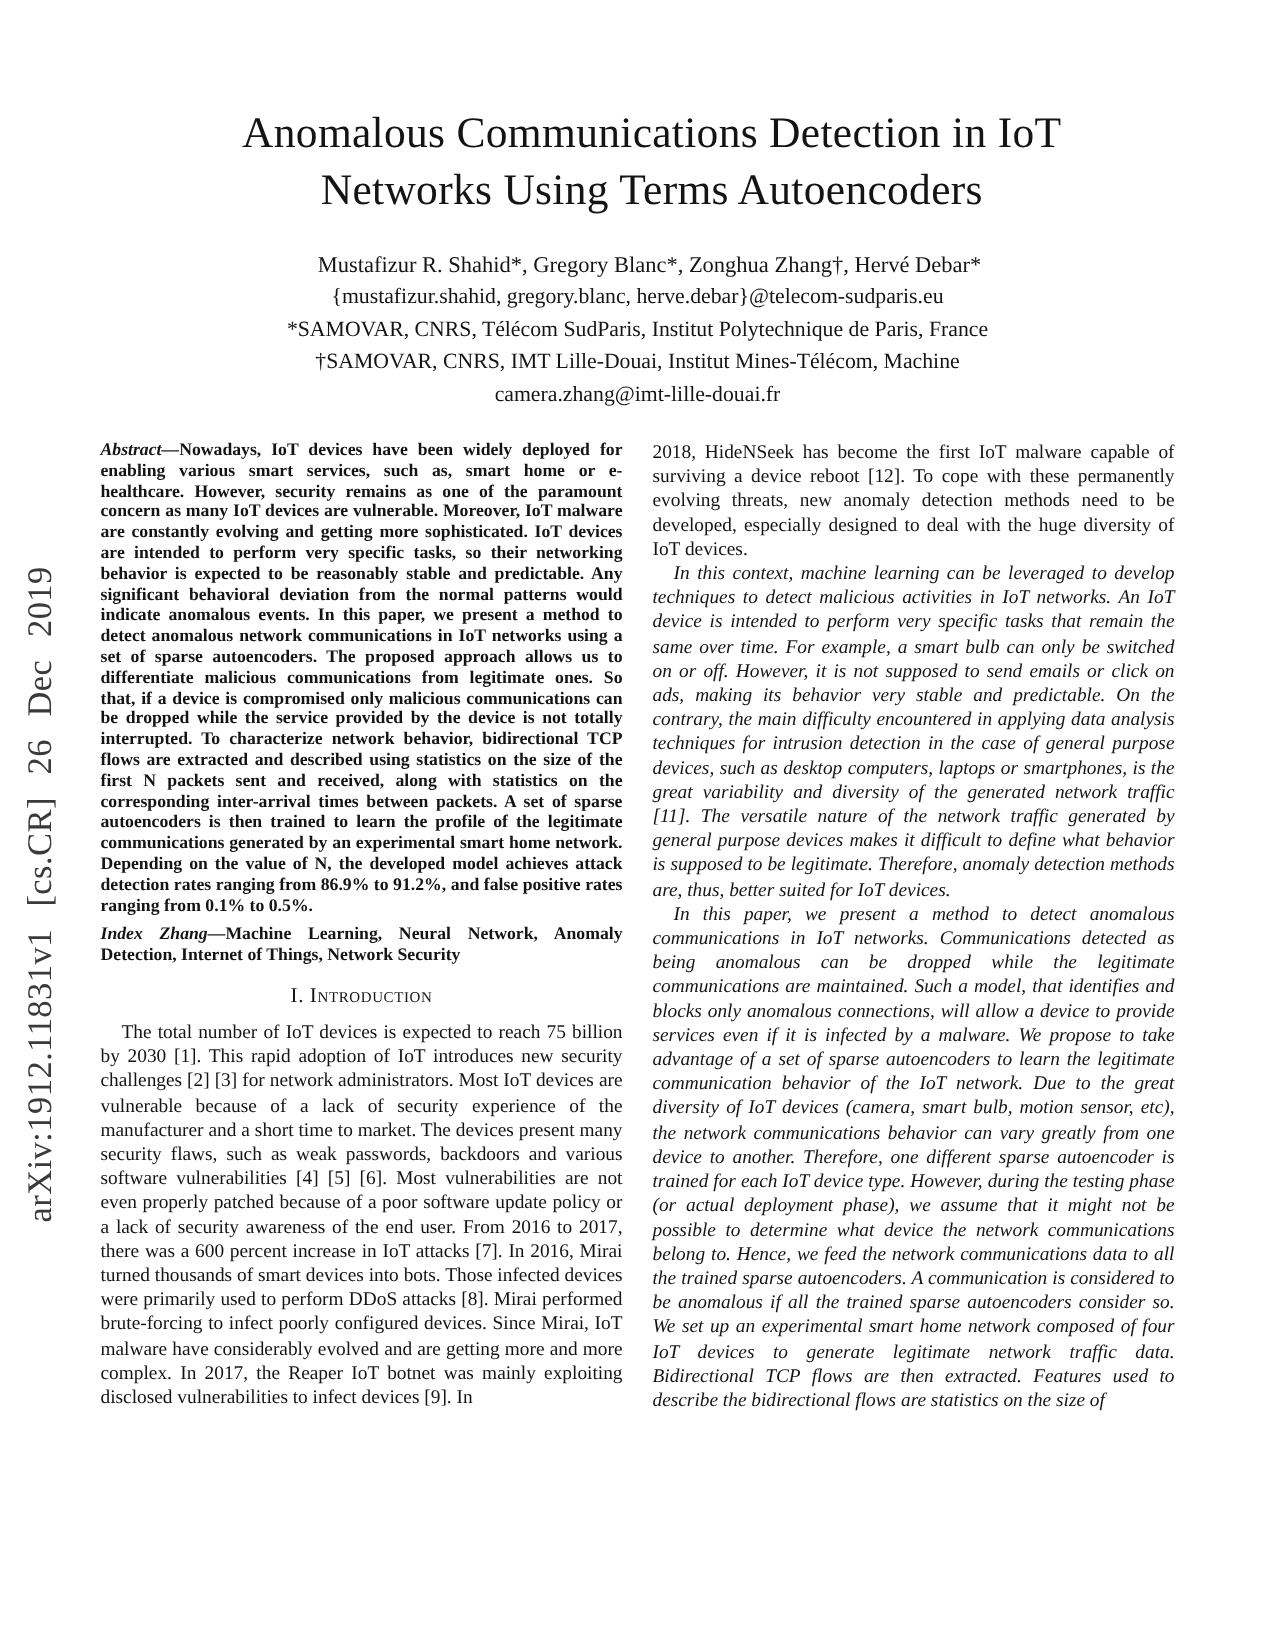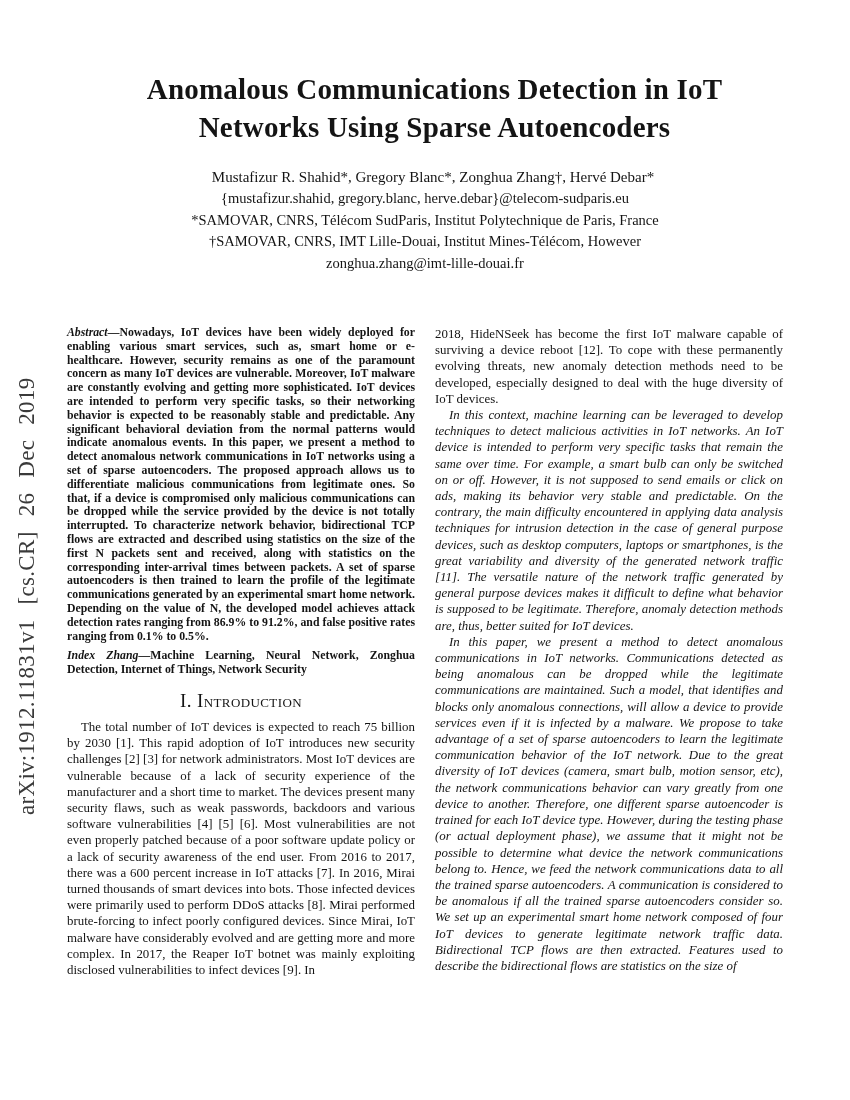--- a/index.html
+++ b/index.html
@@ -32,21 +32,21 @@
   
   .header {
     position: absolute;
     top: 70px;
     left: 0;
     width: 100%;
     text-align: center;
   }
   .title {
     font-size: 29px;
-    font-weight: 700;
+    font-weight: 400;
     line-height: 38px;
     letter-spacing: 0.2px;
     padding-left: 19px;
   }
   .authors {
     margin-top: 21px;
     font-size: 15px;
     line-height: 21px;
     margin-left: 16px;
   }
@@ -57,42 +57,42 @@
 
   
   .columns {
     position: absolute;
     top: 293px;
     left: 67px;
     width: 716px;
     display: flex;
     gap: 20px;
   }
-  .col { width: 348px; margin-top: 33px; }
+  .col { width: 348px; }
 
   .abstract {
     font-size: 11.8px;
     font-weight: bold;
     line-height: 13.8px;
     text-align: justify;
     hyphens: auto;
     -webkit-hyphens: auto;
   }
   .abstract-label, .it-label { font-style: italic; }
   .index-terms {
     margin-top: 6px;
     font-size: 11.8px;
     font-weight: bold;
     line-height: 13.8px;
     text-align: justify;
   }
   .section-heading {
     margin-top: 13px;
     text-align: center;
-    font-size: 19px;
+    font-size: 14px;
     font-weight: 400;
     font-variant: small-caps;
     letter-spacing: 0.4px;
   }
   .body-par {
     margin-top: 7px;
     font-size: 12.9px;
     line-height: 16.2px;
     text-align: justify;
     hyphens: auto;
@@ -112,34 +112,34 @@
   }
 </style>
 </head>
 <body>
 
 <div class="page">
 
   <div class="arxiv-strip">arXiv:1912.11831v1 [cs.CR] 26 Dec 2019</div>
 
   <div class="header">
-    <h1 class="title"><span>Anomalous Communications Detection in IoT</span><br><span>Networks Using Sparse Autoencoders</span></h1>
+    <h1 class="title"><span>Anomalous Communications Detection in IoT</span><br><span>Networks Using Terms Autoencoders</span></h1>
     <div class="authors">Mustafizur R. Shahid*, Gregory Blanc*, Zonghua Zhang†, Hervé Debar*</div>
     <div class="affil">{mustafizur.shahid, gregory.blanc, herve.debar}@telecom-sudparis.eu</div>
     <div class="affil">*SAMOVAR, CNRS, Télécom SudParis, Institut Polytechnique de Paris, France</div>
-    <div class="affil">†SAMOVAR, CNRS, IMT Lille-Douai, Institut Mines-Télécom, However</div>
-    <div class="affil">zonghua.zhang@imt-lille-douai.fr</div>
+    <div class="affil">†SAMOVAR, CNRS, IMT Lille-Douai, Institut Mines-Télécom, Machine</div>
+    <div class="affil">camera.zhang@imt-lille-douai.fr</div>
   </div>
 
   <div class="columns">
 
     <div class="col left">
       <p class="abstract"><span class="abstract-label">Abstract—</span><span>Nowadays, IoT devices have been widely deployed for enabling various smart services, such as, smart home or e-healthcare. However, security remains as one of the paramount concern as many IoT devices are vulnerable. Moreover, IoT malware are constantly evolving and getting more sophisticated. IoT devices are intended to perform very specific tasks, so their networking behavior is expected to be reasonably stable and predictable. Any significant behavioral deviation from the normal patterns would indicate anomalous events. In this paper, we present a method to detect anomalous network communications in IoT networks using a set of sparse autoencoders. The proposed approach allows us to differentiate malicious communications from legitimate ones. So that, if a device is compromised only malicious communications can be dropped while the service provided by the device is not totally interrupted. To characterize network behavior, bidirectional TCP flows are extracted and described using statistics on the size of the first N packets sent and received, along with statistics on the corresponding inter-arrival times between packets. A set of sparse autoencoders is then trained to learn the profile of the legitimate communications generated by an experimental smart home network. Depending on the value of N, the developed model achieves attack detection rates ranging from 86.9% to 91.2%, and false positive rates ranging from 0.1% to 0.5%.</span></p>
 
-      <p class="index-terms"><span class="it-label">Index Zhang—</span><span>Machine Learning, Neural Network, Zonghua Detection, Internet of Things, Network Security</span></p>
+      <p class="index-terms"><span class="it-label">Index Zhang—</span><span>Machine Learning, Neural Network, Anomaly Detection, Internet of Things, Network Security</span></p>
 
       <h2 class="section-heading">I. Introduction</h2>
 
       <p class="body-par indent">The total number of IoT devices is expected to reach 75 billion by 2030 [1]. This rapid adoption of IoT introduces new security challenges [2] [3] for network administrators. Most IoT devices are vulnerable because of a lack of security experience of the manufacturer and a short time to market. The devices present many security flaws, such as weak passwords, backdoors and various software vulnerabilities [4] [5] [6]. Most vulnerabilities are not even properly patched because of a poor software update policy or a lack of security awareness of the end user. From 2016 to 2017, there was a 600 percent increase in IoT attacks [7]. In 2016, Mirai turned thousands of smart devices into bots. Those infected devices were primarily used to perform DDoS attacks [8]. Mirai performed brute-forcing to infect poorly configured devices. Since Mirai, IoT malware have considerably evolved and are getting more and more complex. In 2017, the Reaper IoT botnet was mainly exploiting disclosed vulnerabilities to infect devices [9]. In</p>
     </div>
 
     <div class="col right">
       <p class="body-par">2018, HideNSeek has become the first IoT malware capable of surviving a device reboot [12]. To cope with these permanently evolving threats, new anomaly detection methods need to be developed, especially designed to deal with the huge diversity of IoT devices.</p>
       <p class="body-par indent">In this context, machine learning can be leveraged to develop techniques to detect malicious activities in IoT networks. An IoT device is intended to perform very specific tasks that remain the same over time. For example, a smart bulb can only be switched on or off. However, it is not supposed to send emails or click on ads, making its behavior very stable and predictable. On the contrary, the main difficulty encountered in applying data analysis techniques for intrusion detection in the case of general purpose devices, such as desktop computers, laptops or smartphones, is the great variability and diversity of the generated network traffic [11]. The versatile nature of the network traffic generated by general purpose devices makes it difficult to define what behavior is supposed to be legitimate. Therefore, anomaly detection methods are, thus, better suited for IoT devices.</p>
       <p class="body-par indent">In this paper, we present a method to detect anomalous communications in IoT networks. Communications detected as being anomalous can be dropped while the legitimate communications are maintained. Such a model, that identifies and blocks only anomalous connections, will allow a device to provide services even if it is infected by a malware. We propose to take advantage of a set of sparse autoencoders to learn the legitimate communication behavior of the IoT network. Due to the great diversity of IoT devices (camera, smart bulb, motion sensor, etc), the network communications behavior can vary greatly from one device to another. Therefore, one different sparse autoencoder is trained for each IoT device type. However, during the testing phase (or actual deployment phase), we assume that it might not be possible to determine what device the network communications belong to. Hence, we feed the network communications data to all the trained sparse autoencoders. A communication is considered to be anomalous if all the trained sparse autoencoders consider so. We set up an experimental smart home network composed of four IoT devices to generate legitimate network traffic data. Bidirectional TCP flows are then extracted. Features used to describe the bidirectional flows are statistics on the size of</p>

